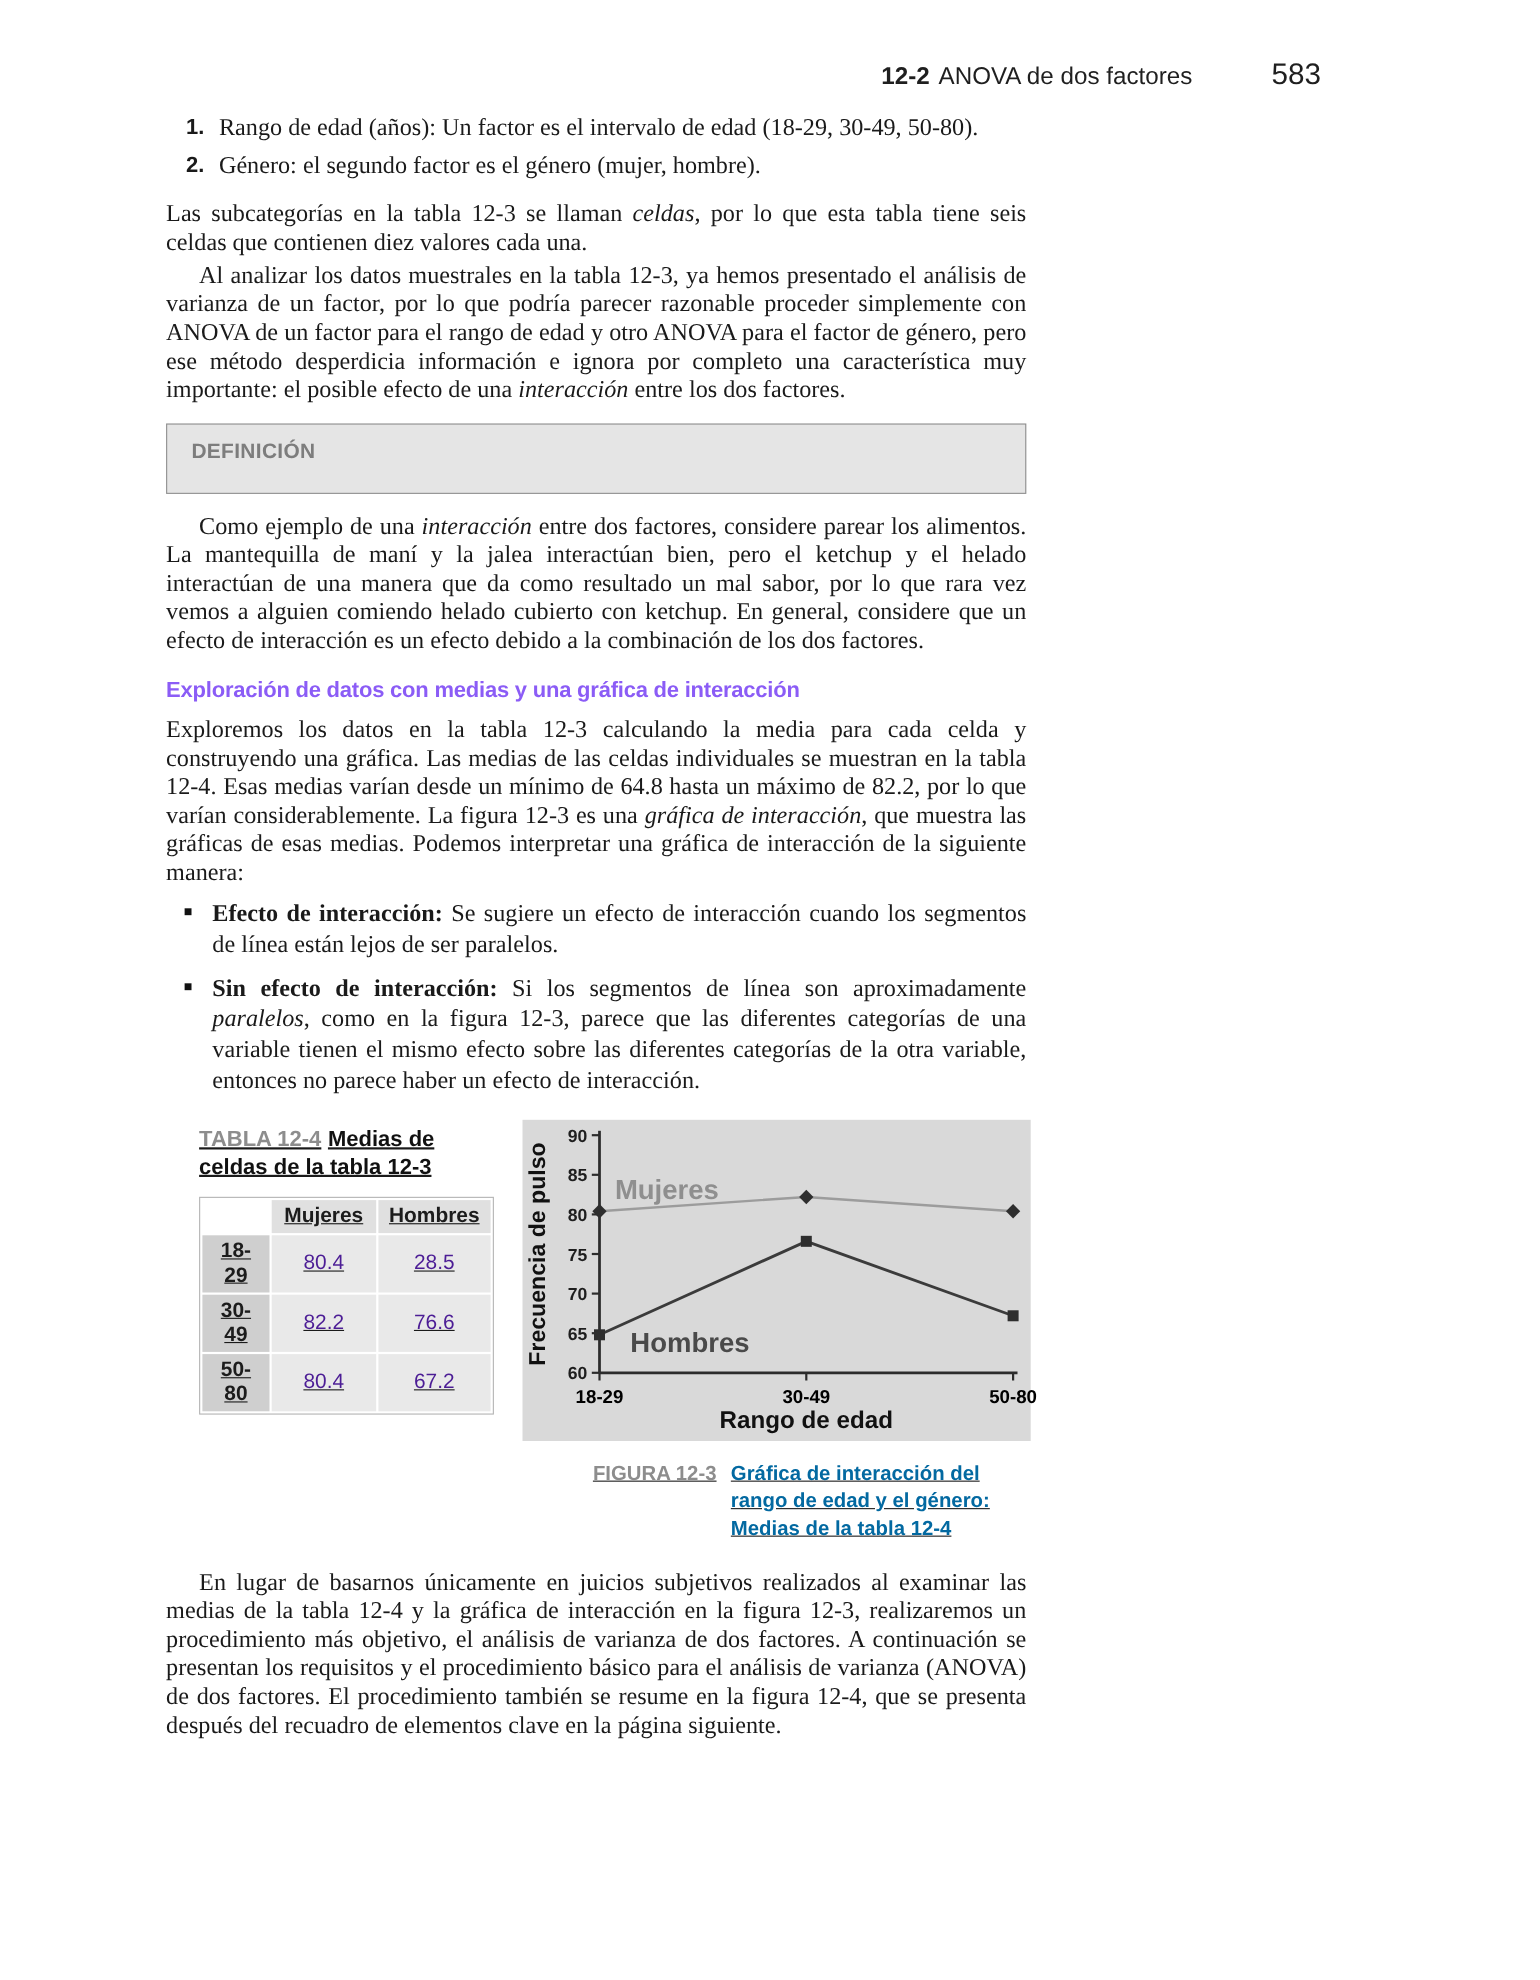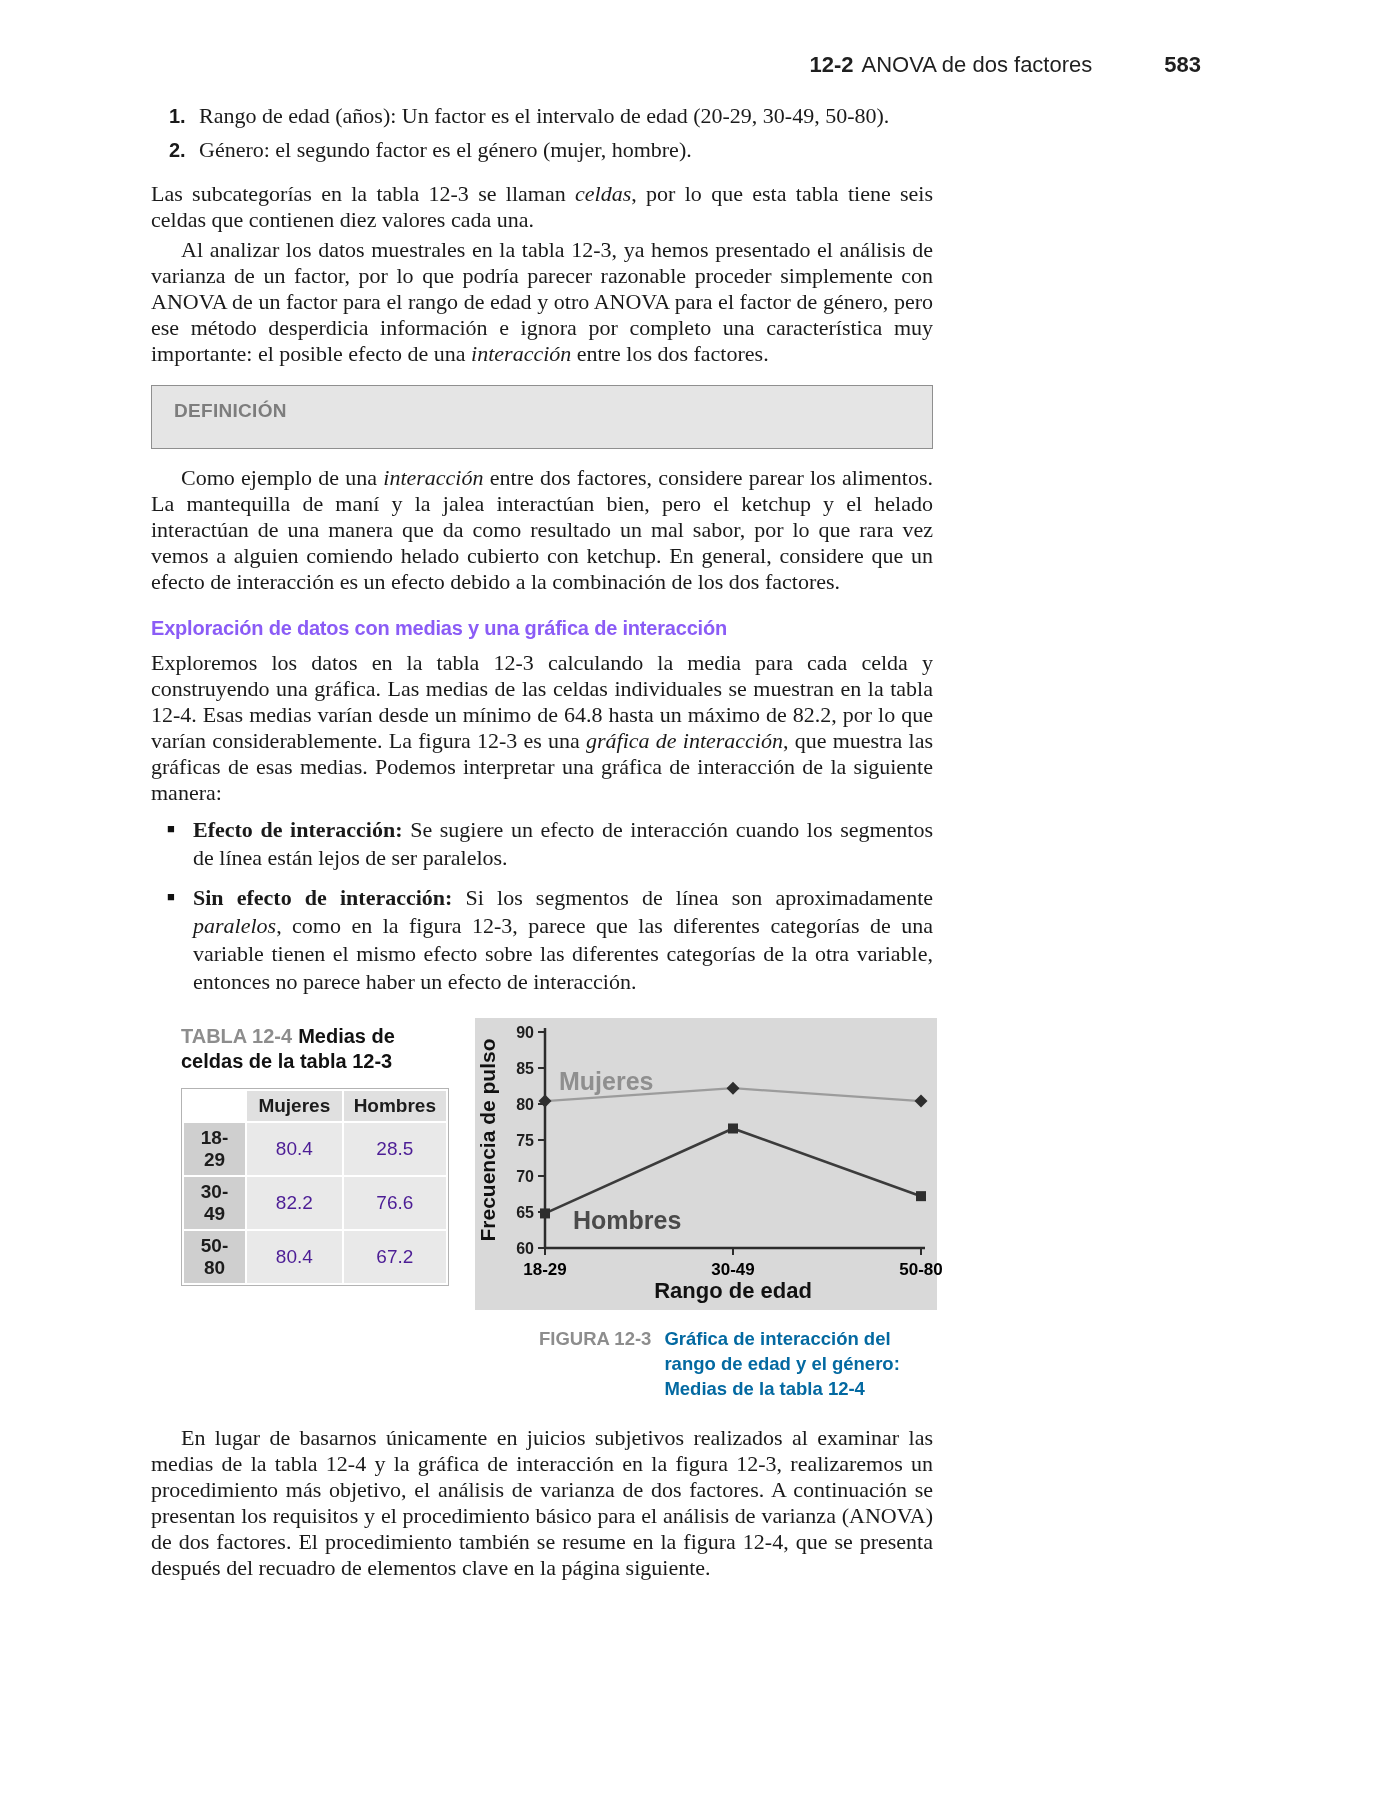--- a/index.html
+++ b/index.html
@@ -1,39 +1,39 @@
 <!DOCTYPE html>
 <html><head>
 <meta charset="utf-8">
 <style>
   html,body{margin:0;padding:0;background:#ffffff;}
   .page{position:relative;width:1400px;height:1800px;background:#ffffff;overflow:hidden;
         font-family:"Liberation Serif",serif;color:#1a1a1a;margin-left:36px;}
   .page-header{position:absolute;top:52px;right:235px;display:flex;align-items:baseline;gap:72px;
         font-family:"Liberation Sans",sans-serif;font-size:22px;color:#1f1f1f;}
   .hdr-section b{font-weight:bold;margin-right:8px;}
-  .hdr-page{font-weight:bold;font-size:22px;text-align:center;}
+  .hdr-page{font-weight:normal;font-size:27px;text-align:center;}
   .content{position:absolute;left:115px;top:103px;width:782px;}
   .num-item{display:flex;margin:0 0 8px 18px;}
   .num-item.last{margin-bottom:18px;}
   .num{font-family:"Liberation Sans",sans-serif;font-weight:bold;font-size:20px;width:30px;flex:0 0 30px;padding-top:2px;}
   .num-text{font-size:22px;line-height:26px;}
   .para{font-size:22px;line-height:26px;text-align:justify;margin:0 0 4px 0;}
   .para.indent{text-indent:30px;}
   .def-box{background:#e5e5e5;border:1px solid #8f8f8f;margin:18px 0 16px 0;padding:14px 26px 18px 22px;
         font-family:"Liberation Sans",sans-serif;}
   .def-title{font-weight:bold;font-size:19px;color:#7d7d7d;letter-spacing:0.3px;margin-bottom:8px;}
   .def-text{font-size:21px;line-height:28px;color:#333;margin:0;}
   .section-heading{font-family:"Liberation Sans",sans-serif;font-weight:bold;font-size:20px;color:#8b5cf6;
         margin:22px 0 10px 0;letter-spacing:-0.2px;}
   .bullet{display:flex;margin:10px 0 0 16px;}
   .bullet + .bullet{margin-top:12px;}
   .bullet-marker{flex:0 0 26px;font-size:13px;padding-top:5px;color:#111;}
   .bullet-text{font-size:22px;line-height:28px;text-align:justify;margin:0;}
-  .figure-row{display:flex;margin-top:22px;}
+  .figure-row{display:flex;margin-top:22px;text-decoration:underline;}
   .table-col{margin-left:30px;width:268px;flex:0 0 268px;font-family:"Liberation Sans",sans-serif;}
   .table-title{font-size:20px;line-height:25px;font-weight:bold;color:#111;margin-top:6px;}
   .tbl-label{color:#8d8d8d;margin-right:6px;}
   table.cells{border-collapse:separate;border-spacing:2px;margin-top:14px;background:#fff;
         border:1px solid #b3b3b3;font-size:19px;}
   table.cells th,table.cells td{padding:4px 10px;text-align:center;}
   th.corner{background:transparent;width:76px;}
   th.col-h{background:#e0e0e0;font-weight:bold;color:#1c1c1c;width:82px;}
   th.row-h{background:#cfcfcf;font-weight:bold;color:#1c1c1c;}
   td.val{background:#e9e9e9;color:#4c1d95;}
@@ -58,21 +58,21 @@
 
   <header class="page-header">
     <span class="hdr-section"><b>12-2</b><span>ANOVA de dos factores</span></span>
     <span class="hdr-page">583</span>
   </header>
 
   <main class="content">
 
     <div class="num-item">
       <span class="num">1.</span>
-      <span class="num-text">Rango de edad (años): Un factor es el intervalo de edad (20-29, 30-49, 50-80).</span>
+      <span class="num-text">Rango de edad (años): Un factor es el intervalo de edad (18-29, 30-49, 50-80).</span>
     </div>
     <div class="num-item last">
       <span class="num">2.</span>
       <span class="num-text">Género: el segundo factor es el género (mujer, hombre).</span>
     </div>
 
     <p class="para"><span>Las subcategorías en la tabla 12-3 se llaman </span><span style="font-style: italic;">celdas</span><span>, por lo que esta tabla tiene seis celdas que contienen diez valores cada una.</span></p>
     <p class="para indent"><span>Al analizar los datos muestrales en la tabla 12-3, ya hemos presentado el análisis de varianza de un factor, por lo que podría parecer razonable proceder simplemente con ANOVA de un factor para el rango de edad y otro ANOVA para el factor de género, pero ese método desperdicia información e ignora por completo una característica muy importante: el posible efecto de una </span><span style="font-style: italic;">interacción</span><span> entre los dos factores.</span></p>
 
     <section class="def-box">

